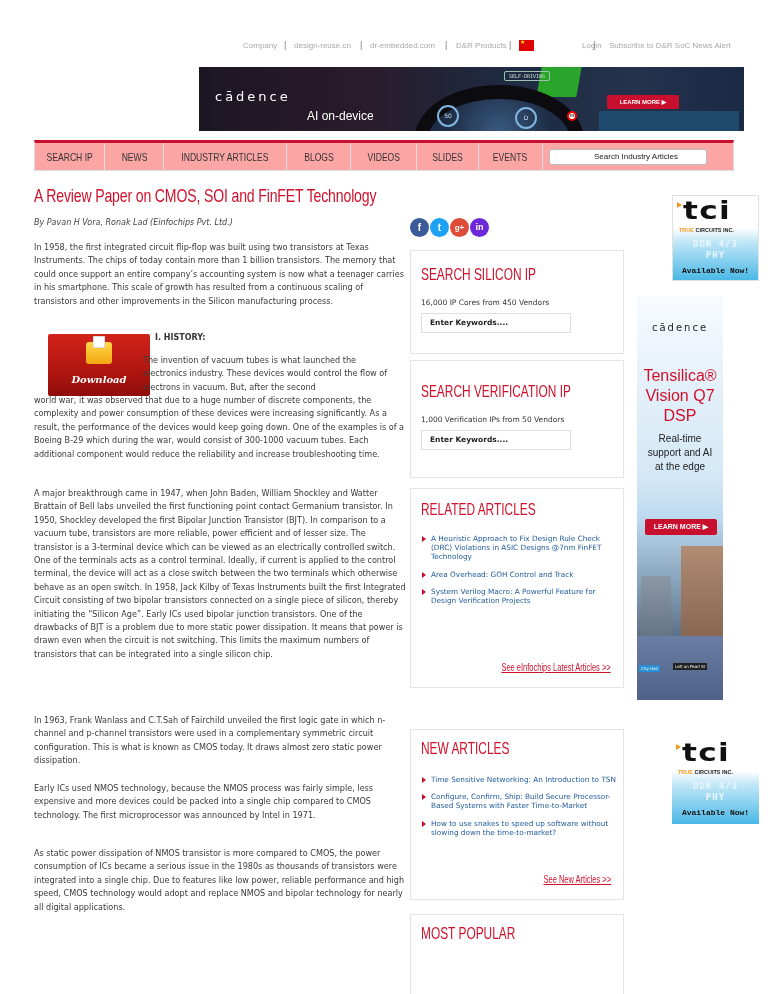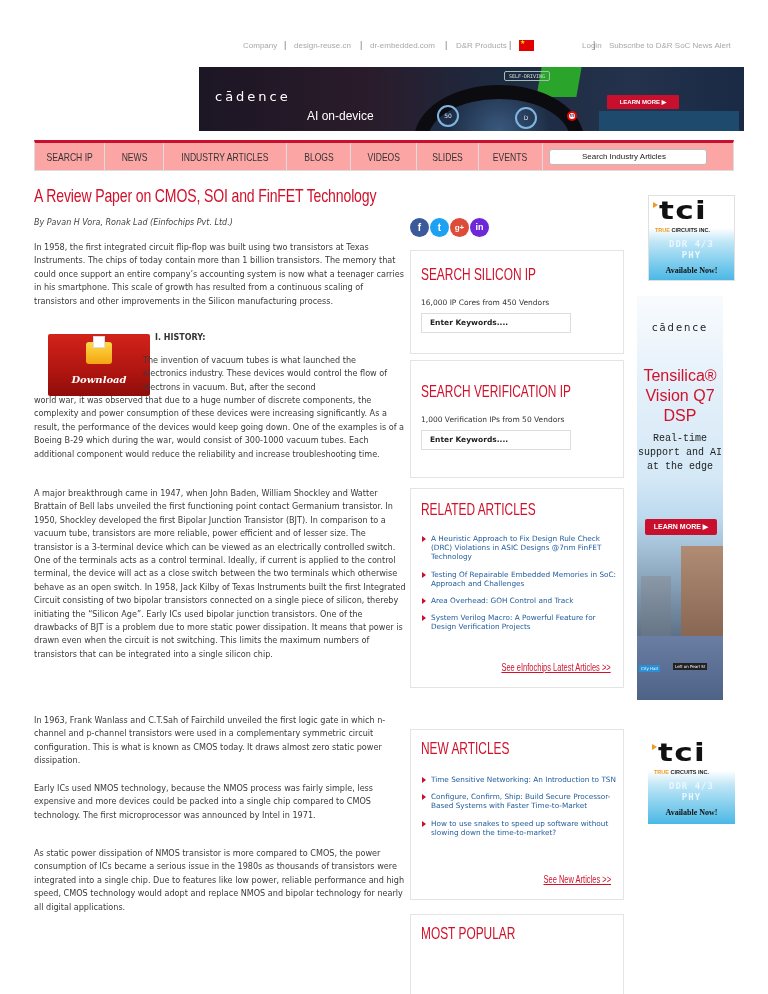--- a/index.html
+++ b/index.html
@@ -24,21 +24,21 @@
   .banner .green { position: absolute; left: 340px; top: 0px; width: 40px; height: 30px; background: #2aa42a; transform: skewX(-10deg); }
   .banner .learn { position: absolute; left: 408px; top: 28px; width: 72px; height: 14px; background: #c8102e; color: #ffffff; font-family: "Liberation Sans", sans-serif; font-size: 6px; font-weight: bold; text-align: center; line-height: 14px; border-radius: 1px; }
   .banner .screen { position: absolute; left: 400px; top: 44px; width: 140px; height: 20px; background: #1e4a6e; }
   .banner .sign { position: absolute; left: 368px; top: 44px; width: 10px; height: 10px; border-radius: 50%; background: #fff; border: 2px solid #e00; font-size: 4px; color: #000; text-align: center; line-height: 6px; }
 
   
   .nav { position: absolute; left: 34px; top: 140px; width: 700px; height: 31px; border: 1px solid #dddddd; border-top: 3px solid #c8102e; display: flex; background: #fca5a5; }
   .nav .item-wrap { height: 100%; border-right: 1px solid #dddddd; display: flex; align-items: center; justify-content: center; cursor: pointer; }
   .nav .item-wrap span { font-family: "Liberation Sans", sans-serif; font-size: 11px; color: #333; display: inline-block; transform: scaleX(0.78); white-space: nowrap; }
   .nav .search-wrap { flex: 1; display: flex; align-items: center; padding-left: 6px; }
-  .nav .search { width: 158px; height: 16px; border: 1px solid #bbbbbb; border-radius: 3px; font-family: "Liberation Sans", sans-serif; font-size: 8px; color: #222; padding-left: 32px; line-height: 14px; background: #fff; }
+  .nav .search { width: 158px; height: 16px; border: 1px solid #bbbbbb; border-radius: 3px; font-family: "Liberation Sans", sans-serif; font-size: 8px; color: #222; padding-left: 44px; line-height: 14px; background: #fff; }
 
   
   .title { position: absolute; left: 34px; top: 185px; font-family: "Liberation Sans", sans-serif; font-size: 19px; color: #d0112b; white-space: nowrap; transform: scaleX(0.74); transform-origin: left center; letter-spacing: -0.2px; }
   .byline { position: absolute; left: 34px; top: 218px; font-size: 8px; font-style: italic; color: #444; }
   .para { position: absolute; left: 34px; width: 372px; font-size: 8.1px; line-height: 13.4px; color: #3a3a3a; }
   .history-head { position: absolute; left: 155px; top: 333px; font-size: 8px; font-weight: bold; color: #333; }
   .download { position: absolute; left: 48px; top: 334px; width: 102px; height: 62px; background: linear-gradient(180deg, #d2231a 0%, #b01510 60%, #8e0d0a 100%); border-radius: 2px; cursor: pointer; }
   .download .folder { position: absolute; left: 38px; top: 8px; width: 26px; height: 22px; background: linear-gradient(180deg, #ffd94a, #f4a510); border-radius: 3px; }
   .download .folder::before { content: ""; position: absolute; left: 7px; top: -6px; width: 10px; height: 10px; background: #fff; border: 1px solid #ddd; }
   .download .dl-label { position: absolute; left: 0; width: 100%; top: 40px; text-align: center; font-family: "DejaVu Serif", serif; font-style: italic; font-weight: bold; font-size: 10px; color: #ffffff; }
@@ -51,32 +51,32 @@
   .box { position: absolute; left: 410px; width: 214px; border: 1px solid #e4e4e4; background: #ffffff; }
   .box h2 { font-family: "Liberation Sans", sans-serif; font-weight: normal; font-size: 17px; color: #d0112b; white-space: nowrap; transform: scaleX(0.70); transform-origin: left center; position: absolute; left: 10px; }
   .box .sub { position: absolute; left: 10px; font-size: 7.5px; color: #333; }
   .box .kw { position: absolute; left: 10px; width: 150px; height: 20px; border: 1px solid #dddddd; font-size: 7.5px; font-weight: bold; color: #222; padding-left: 8px; line-height: 18px; background: #fff; }
   .box ul { list-style: none; position: absolute; left: 10px; width: 200px; }
   .box li { position: relative; padding-left: 10px; font-size: 7.3px; line-height: 9.2px; color: #1f5a9a; margin-bottom: 8px; cursor: pointer; }
   .box li::before { content: ""; position: absolute; left: 1px; top: 2px; width: 0; height: 0; border-top: 3px solid transparent; border-bottom: 3px solid transparent; border-left: 4px solid #c8102e; }
   .box .more { position: absolute; right: 12px; font-family: "Liberation Sans", sans-serif; font-size: 10px; color: #d0112b; text-decoration: underline; white-space: nowrap; transform: scaleX(0.75); transform-origin: right center; cursor: pointer; }
 
   
-  .tci { position: absolute; left: 648px; width: 87px; height: 86px; background: linear-gradient(180deg, #ffffff 0%, #ffffff 38%, #bfe6f6 55%, #4bb8e6 100%); border: 1px solid #e0e0e0; }
+  .tci { position: absolute; left: 672px; width: 87px; height: 86px; background: linear-gradient(180deg, #ffffff 0%, #ffffff 38%, #bfe6f6 55%, #4bb8e6 100%); border: 1px solid #e0e0e0; }
   .tci .logo { position: absolute; left: 10px; top: 3px; font-family: "DejaVu Sans", sans-serif; font-size: 24px; font-weight: bold; color: #111; letter-spacing: 1px; line-height: 24px; transform: scaleX(1.3); transform-origin: left; }
   .tci .tri { position: absolute; left: 4px; top: 6px; width: 0; height: 0; border-top: 3px solid transparent; border-bottom: 3px solid transparent; border-left: 5px solid #f39a1e; }
   .tci .tc { position: absolute; left: 6px; top: 31px; font-family: "Liberation Sans", sans-serif; font-size: 5.5px; font-weight: bold; color: #222; white-space: nowrap; }
   .tci .tc .o { color: #f39a1e; }
   .tci .ddr { position: absolute; left: 0; width: 100%; top: 43px; text-align: center; font-family: "DejaVu Sans Mono", monospace; font-size: 9px; font-weight: bold; color: #eaf6ff; line-height: 11px; letter-spacing: 1px; }
-  .tci .avail { position: absolute; left: 0; width: 100%; top: 70px; text-align: center; font-family: Liberation Serif, serif; font-size: 8px; font-weight: bold; color: #111; }
+  .tci .avail { position: absolute; left: 0; width: 100%; top: 70px; text-align: center; font-family: Liberation Mono, monospace; font-size: 8px; font-weight: bold; color: #111; }
 
   .cad { position: absolute; left: 637px; top: 296px; width: 86px; height: 404px; background: linear-gradient(180deg, #f8fbfe 0%, #e2eff9 25%, #d4e8f6 45%, #bcd9ee 55%, #8aa6be 70%, #5a6e84 85%, #3a4e6a 100%); overflow: hidden; }
   .cad .logo { position: absolute; left: 0; width: 100%; top: 26px; text-align: center; font-size: 10px; letter-spacing: 2px; color: #222; }
   .cad .t1 { position: absolute; left: 0; width: 100%; top: 70px; text-align: center; font-family: "Liberation Sans", sans-serif; font-size: 16px; line-height: 20px; color: #d0112b; }
-  .cad .t2 { position: absolute; left: 0; width: 100%; top: 136px; text-align: center; font-family: Liberation Mono, monospace; font-size: 10px; line-height: 14px; color: #222; }
+  .cad .t2 { position: absolute; left: 0; width: 100%; top: 136px; text-align: center; font-family: Liberation Sans, sans-serif; font-size: 10px; line-height: 14px; color: #222; }
   .cad .learn { position: absolute; left: 8px; top: 223px; width: 72px; height: 16px; background: #c8102e; color: #fff; font-family: "Liberation Sans", sans-serif; font-size: 7px; font-weight: bold; text-align: center; line-height: 16px; border-radius: 2px; }
   .cad .bldg1 { position: absolute; left: 44px; top: 250px; width: 42px; height: 120px; background: linear-gradient(180deg, #b08c74, #7a5a48); }
   .cad .bldg2 { position: absolute; left: 4px; top: 280px; width: 30px; height: 80px; background: linear-gradient(180deg, #8a98a8, #5a6a7a); }
   .cad .road { position: absolute; left: 0; top: 340px; width: 100%; height: 64px; background: linear-gradient(180deg, #6a7ea4, #4e6288); }
   .cad .lbl1 { position: absolute; left: 2px; top: 369px; background: #2a8fd4; color: #fff; font-size: 4px; padding: 1px 2px; }
   .cad .lbl2 { position: absolute; left: 36px; top: 367px; background: #222; color: #fff; font-size: 4px; padding: 1px 2px; }
 </style>
 </head>
 <body>
 
@@ -169,21 +169,20 @@
 <div class="box" style="top:360px; height:118px">
   <h2 style="top:21px">SEARCH VERIFICATION IP</h2>
   <div class="sub" style="top:54px">1,000 Verification IPs from 50 Vendors</div>
   <div class="kw" style="top:69px">Enter Keywords....</div>
 </div>
 
 <div class="box" style="top:488px; height:200px">
   <h2 style="top:11px">RELATED ARTICLES</h2>
   <ul style="top:45px">
     <li>A Heuristic Approach to Fix Design Rule Check (DRC) Violations in ASIC Designs @7nm FinFET Technology</li>
-    <li>Testing Of Repairable Embedded Memories in SoC: Approach and Challenges</li>
     <li>Area Overhead: GOH Control and Track</li>
     <li>System Verilog Macro: A Powerful Feature for Design Verification Projects</li>
   </ul>
   <div class="more" style="top:173px">See eInfochips Latest Articles &gt;&gt;</div>
 </div>
 
 <div class="box" style="top:729px; height:171px">
   <h2 style="top:9px">NEW ARTICLES</h2>
   <ul style="top:45px">
     <li>Time Sensitive Networking: An Introduction to TSN</li>

